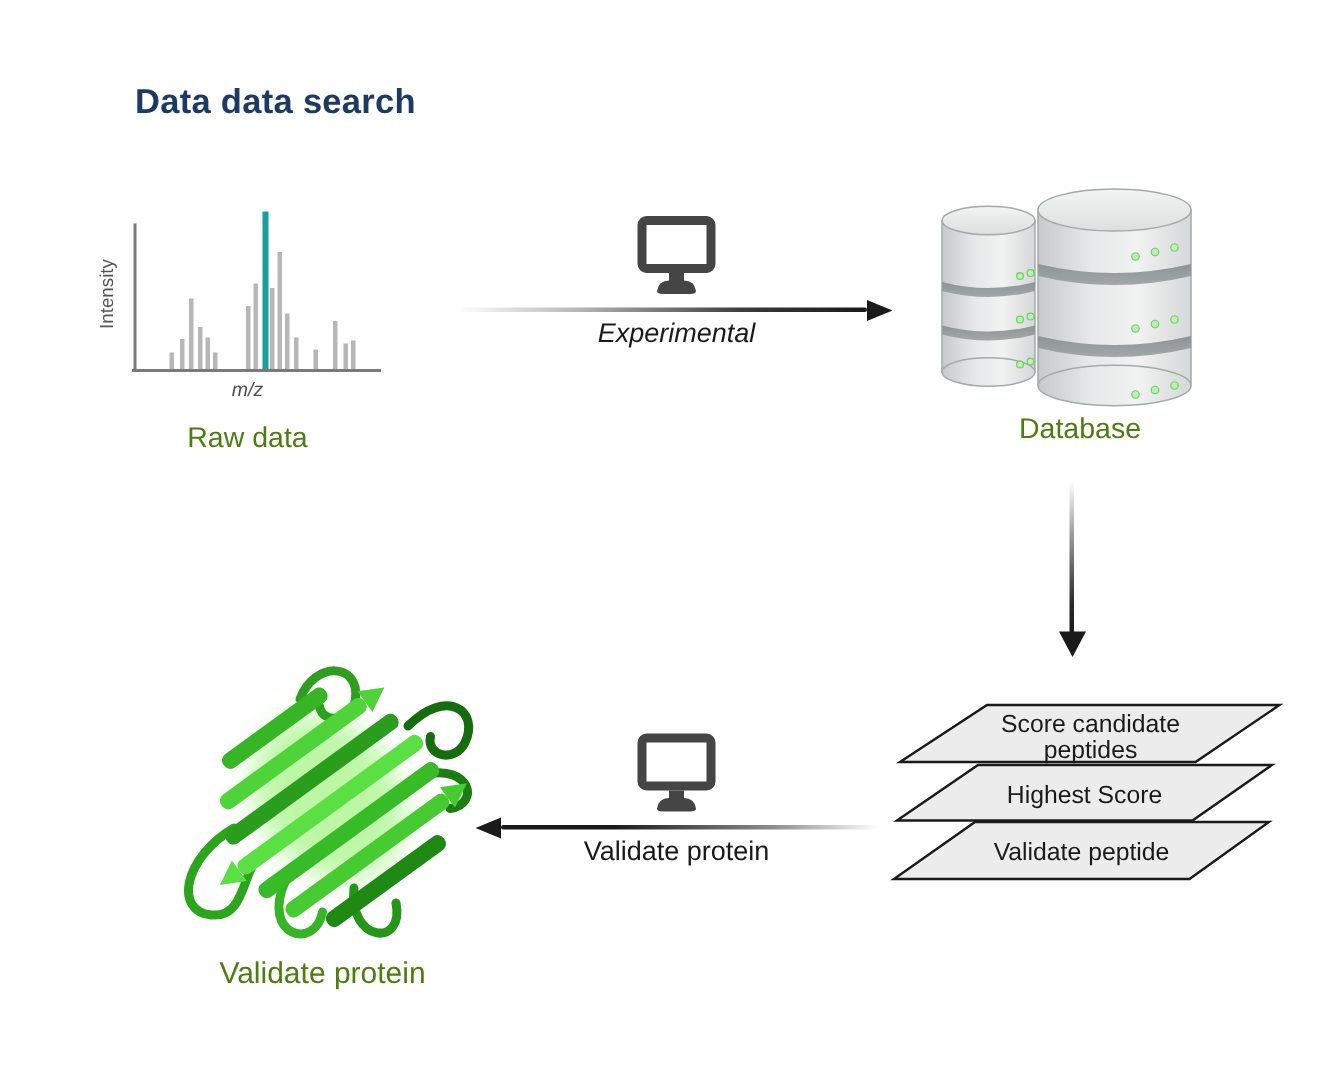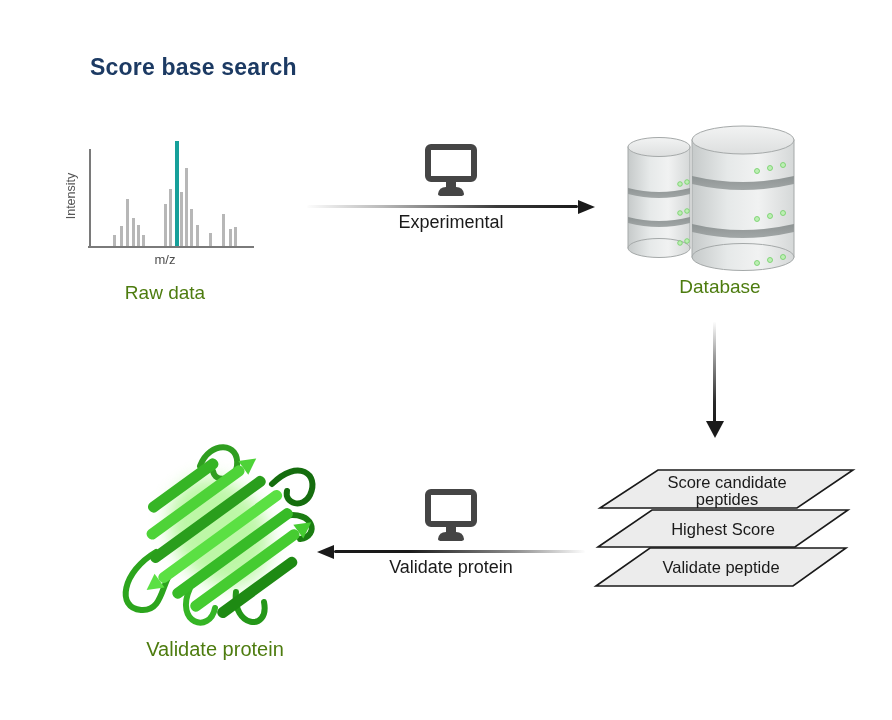--- a/index.html
+++ b/index.html
@@ -14,21 +14,21 @@
 
   
   #spec-plot{left:90px;top:146px;width:160px;height:100px;}
   .specbar{position:absolute;bottom:0;width:3px;background:#b7b7b7;}
   .specbar.hl{width:4px;background:#16a09a;}
   #spec-yaxis{left:89px;top:149px;width:2px;height:98px;background:#7a7a7a;}
   #spec-xaxis{left:88px;top:246px;width:166px;height:2px;background:#7a7a7a;}
   #spec-ylabel{left:37px;top:188px;width:70px;height:16px;font-size:12.5px;color:#555;
     text-align:center;transform:rotate(-90deg);}
   #spec-xlabel{left:140px;top:252px;width:50px;text-align:center;font-size:13px;
-    color:#4d4d4d;}
+    font-style:italic;color:#4d4d4d;}
   .caption{font-size:19px;color:#4d7c0f;text-align:center;}
   #caption-raw{left:90px;top:282px;width:150px;}
   #caption-db{left:640px;top:276px;width:160px;}
   #caption-protein{left:105px;top:638px;width:220px;font-size:20px;}
 
   
   .arrow-line{height:3px;border-radius:2px;}
   #arrow1-line{left:307px;top:205px;width:271px;
     background:linear-gradient(90deg,rgba(210,210,210,0.05),#b9b9b9 28%,#3a3a3a 70%,#1a1a1a 100%);}
   #arrow1-head{left:578px;top:199.5px;width:0;height:0;
@@ -36,39 +36,39 @@
   #arrow2-line{left:713px;top:322px;width:3px;height:100px;
     background:linear-gradient(180deg,rgba(210,210,210,0.05),#9a9a9a 35%,#2a2a2a 80%,#1a1a1a 100%);}
   #arrow2-head{left:705.5px;top:421px;width:0;height:0;
     border-left:9px solid transparent;border-right:9px solid transparent;border-top:17px solid #1a1a1a;}
   #arrow3-line{left:334px;top:550px;width:251px;
     background:linear-gradient(90deg,#1a1a1a 0%,#1a1a1a 30%,#8d8d8d 72%,rgba(215,215,215,0.05) 100%);}
   #arrow3-head{left:317px;top:544.5px;width:0;height:0;
     border-top:7px solid transparent;border-bottom:7px solid transparent;border-right:17px solid #1a1a1a;}
 
   .arrow-label{font-size:18px;line-height:21px;text-align:center;color:#1a1a1a;}
-  #arrow1-label{left:330px;top:212px;width:242px;}
+  #arrow1-label{left:330px;top:212px;width:242px;font-style:italic;}
   #arrow3-label{left:330px;top:557px;width:242px;}
 
   
   #monitor-top{left:424px;top:143px;}
   #monitor-bottom{left:424px;top:488px;}
   #db-svg{left:615px;top:112px;}
   #stack-svg{left:590px;top:462px;}
   #protein-svg{left:114px;top:440px;}
 
   .stack-text{font-size:16.5px;fill:#1a1a1a;text-anchor:middle;
     font-family:"Liberation Sans",sans-serif;}
 </style>
 </head>
 <body>
 
 <div id="canvas">
 
-  <div class="abs" id="title">Score base search</div>
+  <div class="abs" id="title">Data data search</div>
 
   <div class="abs" id="spec-ylabel">Intensity</div>
   <div class="abs" id="spec-yaxis"></div>
   <div class="abs" id="spec-xaxis"></div>
   <div class="abs" id="spec-plot">
       <div class="specbar" style="left: 14.4%; height: 11px;"></div>
       <div class="specbar" style="left: 18.8%; height: 20px;"></div>
       <div class="specbar" style="left: 22.5%; height: 47px;"></div>
       <div class="specbar" style="left: 26.3%; height: 28px;"></div>
       <div class="specbar" style="left: 29.4%; height: 21px;"></div>

